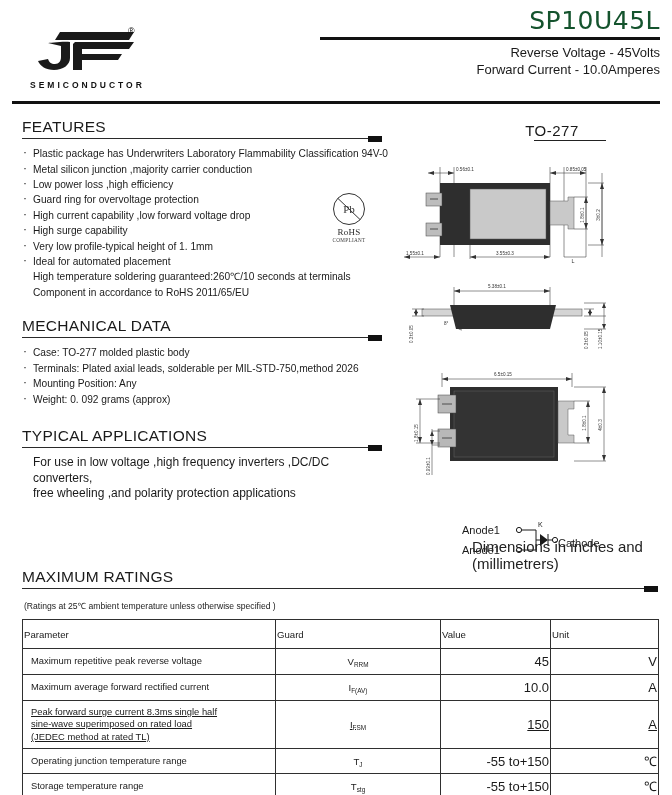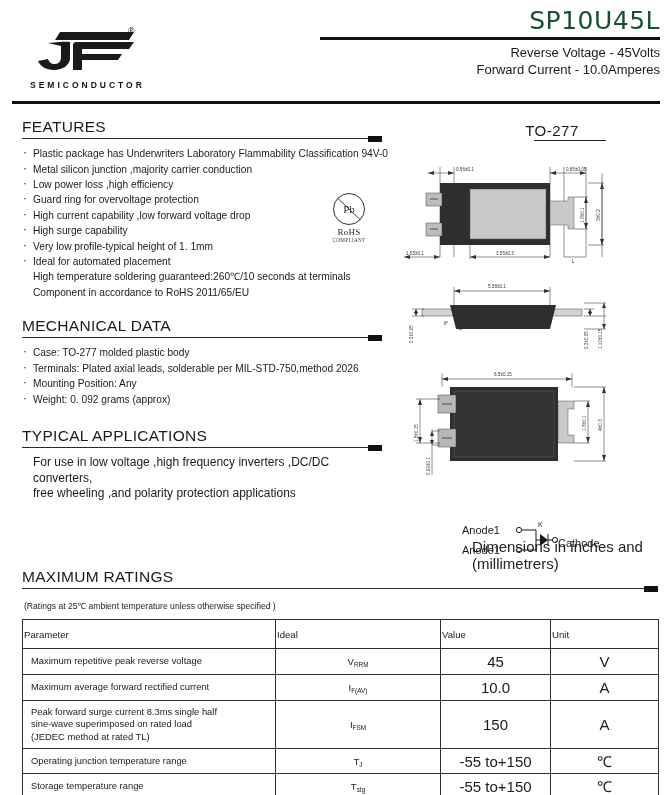--- a/index.html
+++ b/index.html
@@ -242,36 +242,36 @@
     font-size: 9.6px;
     height: 29px;
   }
   table.rt td.param {
     text-align: left;
     padding-left: 8px;
     font-size: 9.4px;
     line-height: 12.6px;
   }
   table.rt td.ctr {
-    text-align: center;
-    font-size: 15px;
+    text-align: right;
+    font-size: 13px;
   }
   table.rt td.sym {
     text-align: center;
     font-size: 9.6px;
   }
   .sym sub {
     font-size: 6.4px;
     vertical-align: baseline;
     position: relative;
     top: 2px;
   }
   tr.r1 td { height: 26px; }
   tr.r2 td { height: 26px; }
-  tr.r3 td { height: 48px; }
+  tr.r3 td { height: 48px; text-decoration: underline; }
   tr.r4 td { height: 25px; margin-top: 44px; }
   tr.r5 td { height: 25px; }
 </style>
 </head>
 <body>
 
 <div class="header">
 
   <div class="logo-block">
     <div class="logo-mark">
@@ -564,21 +564,21 @@
   <table class="rt">
     <colgroup>
       <col style="width:253px">
         <col style="width:165px">
         <col style="width:110px">
         <col style="width:108px">
     </colgroup>
     <thead>
       <tr>
         <th>Parameter</th>
-        <th>Ideal</th>
+        <th>Guard</th>
         <th>Value</th>
         <th>Unit</th>
       </tr>
     </thead>
     <tbody>
       <tr class="r1">
         <td class="param">Maximum repetitive peak reverse voltage</td>
         <td class="sym"><span>V</span><sub>RRM</sub></td>
         <td class="ctr">45</td>
         <td class="ctr">V</td>

